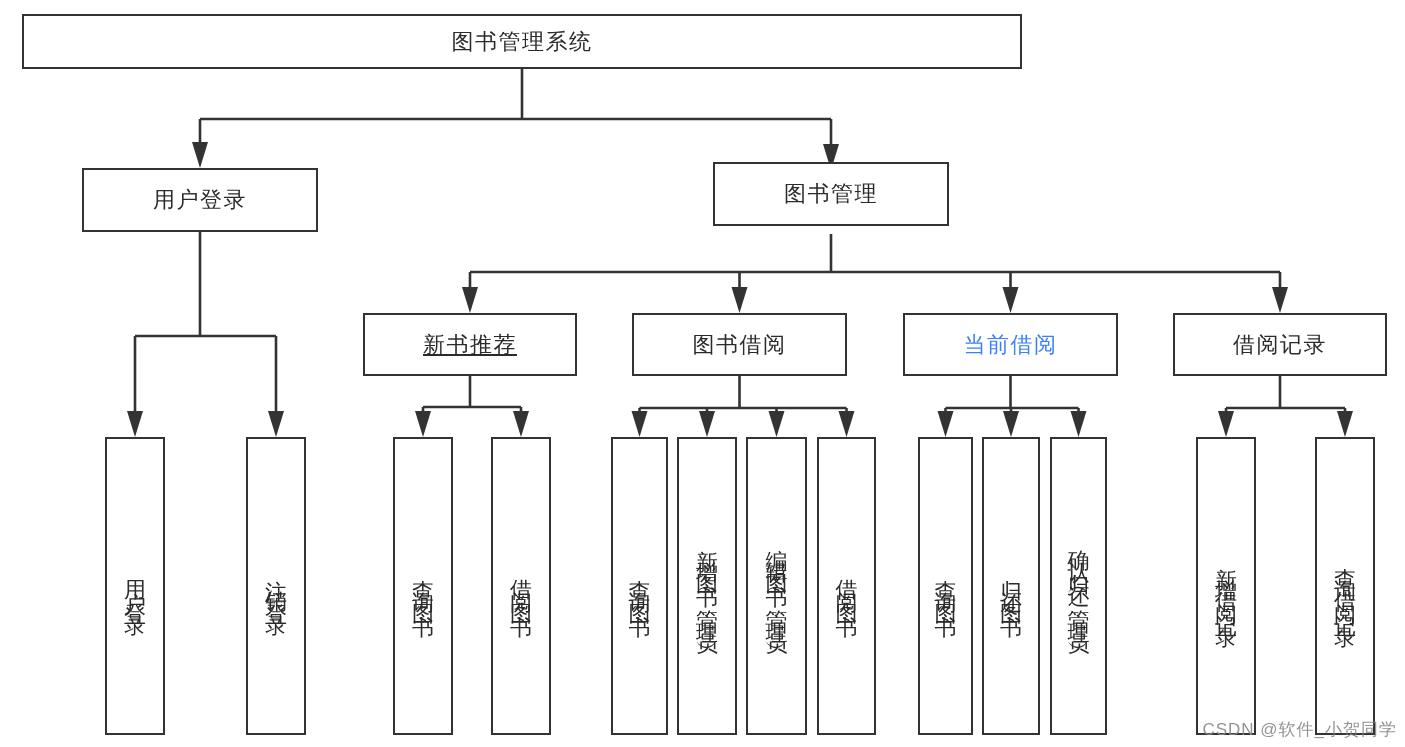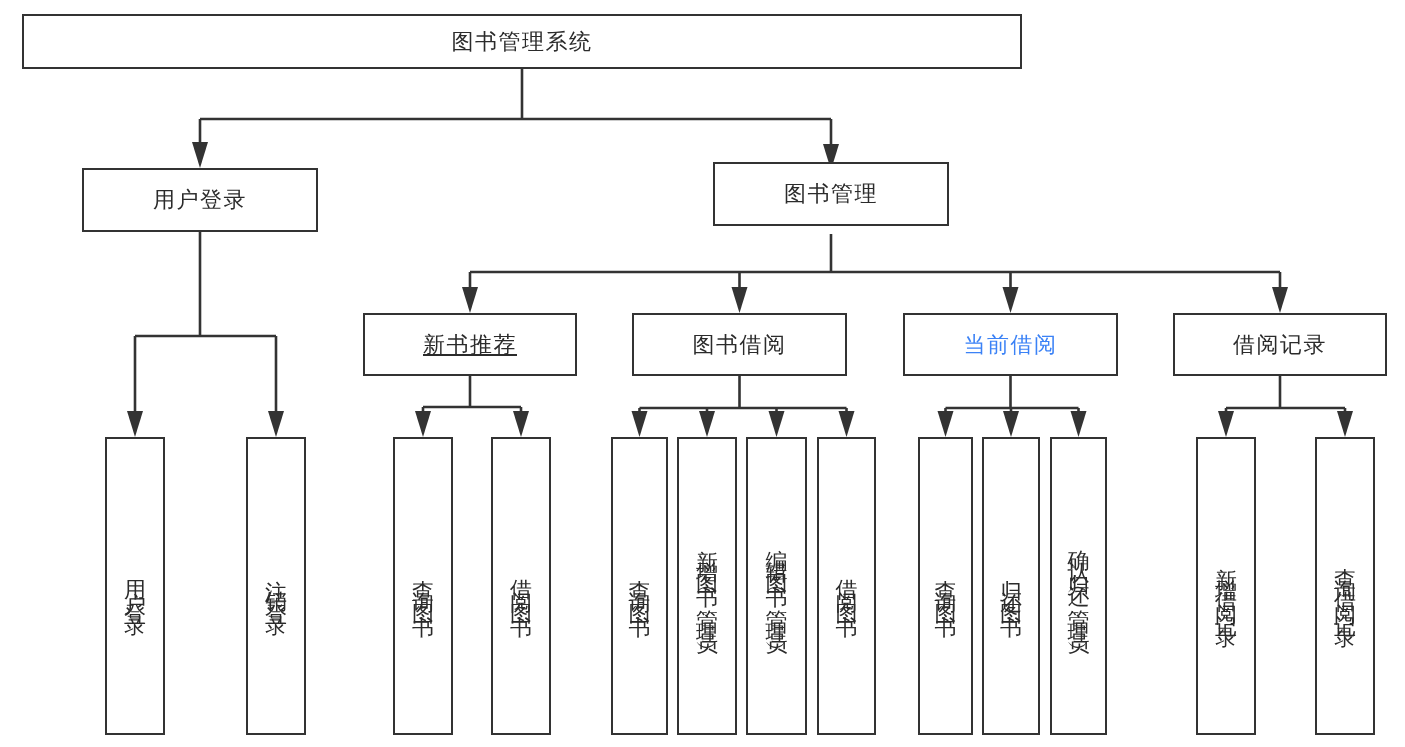--- a/index.html
+++ b/index.html
@@ -120,13 +120,14 @@
       <div class="node node-v" style="left: 1050px; top: 437px; width: 57px; height: 298px; border-color: rgb(51, 51, 51); color: rgb(43, 43, 43);">
         <span class="label">确认归还（管理员）</span>
       </div>
       <div class="node node-v" style="left: 1196px; top: 437px; width: 60px; height: 298px; border-color: rgb(51, 51, 51); color: rgb(43, 43, 43);">
         <span class="label">新增借阅记录</span>
       </div>
       <div class="node node-v" style="left: 1315px; top: 437px; width: 60px; height: 298px; border-color: rgb(51, 51, 51); color: rgb(43, 43, 43);">
         <span class="label">查询借阅记录</span>
       </div>
     </div>
+  <div class="watermark">CSDN @软件_小贺同学</div>
 </div>
 
 </body></html>

